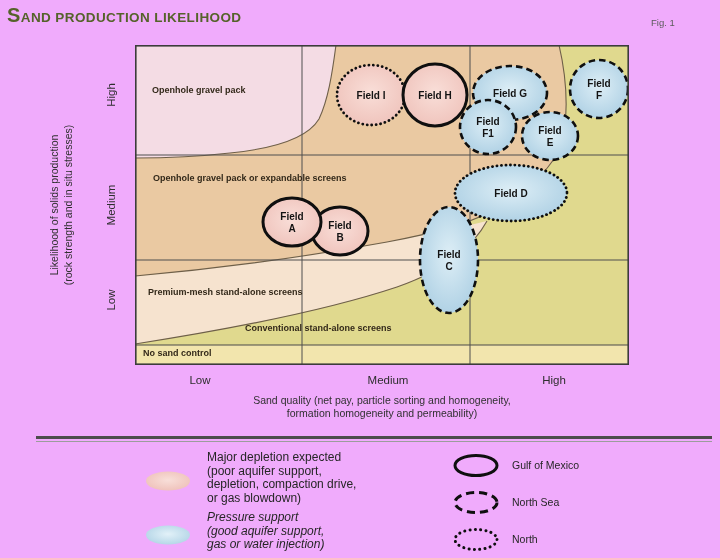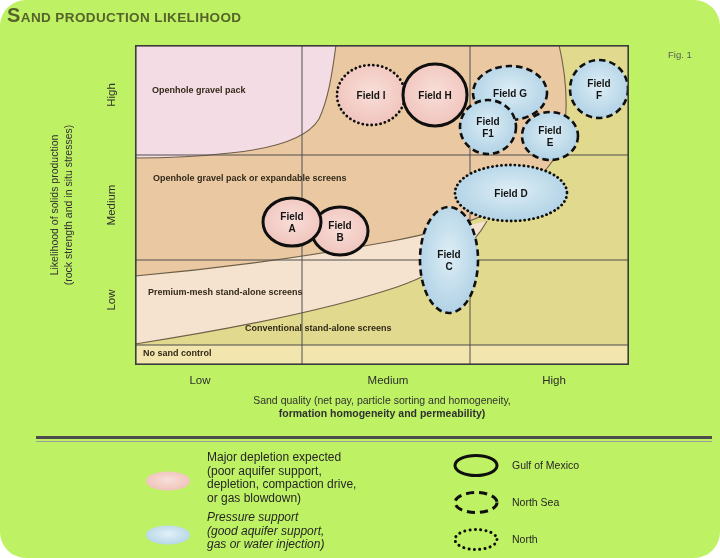--- a/index.html
+++ b/index.html
@@ -1,23 +1,23 @@
 <!DOCTYPE html>
 <html><head>
 <meta charset="utf-8">
 <style>
   html,body{margin:0;padding:0;background:#fff;}
-  .canvas{position:relative;width:720px;height:558px;background:#bef264;
-          font-family:"Liberation Sans",sans-serif;overflow:hidden;border-radius:26px;}
+  .canvas{position:relative;width:720px;height:558px;background:#f0abfc;
+          font-family:"Liberation Sans",sans-serif;overflow:hidden;}
 
   
   .title{position:absolute;left:7px;top:4px;font-size:13.5px;font-weight:bold;
          color:#55622a;text-transform:uppercase;letter-spacing:.4px;}
   .title::first-letter{font-size:20px;}
-  .fig-label{position:absolute;left:668px;top:17px;font-size:9.5px;color:#5a5a5a;margin-top:32px;}
+  .fig-label{position:absolute;left:651px;top:17px;font-size:9.5px;color:#5a5a5a;}
 
   
   .plot{position:absolute;left:135px;top:45px;width:494px;height:320px;}
   svg text{font-family:"Liberation Sans",sans-serif;}
   .region-label{font-size:9px;font-weight:bold;fill:#33291a;}
   .field-label{font-size:10px;font-weight:bold;fill:#131313;text-anchor:middle;}
   .f-pink{fill:url(#gradPink);}
   .f-blue{fill:url(#gradBlue);}
   .o-solid{stroke:#0f0f0f;stroke-width:3;}
   .o-dashed{stroke:#0f0f0f;stroke-width:2.6;stroke-dasharray:6.5 4;}
@@ -156,21 +156,21 @@
         </g>
       </g>
 
     <rect x="0.8" y="0.8" width="492.4" height="318.4" fill="none" stroke="#3c3c3c" stroke-width="1.6"></rect>
   </svg>
 
   <div class="x-tick" style="left:160px;">Low</div>
   <div class="x-tick" style="left:348px;">Medium</div>
   <div class="x-tick" style="left:514px;">High</div>
   <div class="x-axis-label" style="top:394px;">Sand quality (net pay, particle sorting and homogeneity,</div>
-  <div class="x-axis-label" style="top:407px;font-weight:bold;">formation homogeneity and permeability)</div>
+  <div class="x-axis-label" style="top:407px;">formation homogeneity and permeability)</div>
 
   <div class="sep-dark"></div>
   <div class="sep-light"></div>
 
   <svg class="legend-swatch" style="top:469px;" viewBox="0 0 48 24">
     <ellipse cx="24" cy="12" rx="22" ry="9.5" fill="url(#gradPinkSw)"></ellipse>
   </svg>
   <div class="legend-text" style="top:451px;">
     <div>Major depletion expected</div>
     <div>(poor aquifer support,</div>

